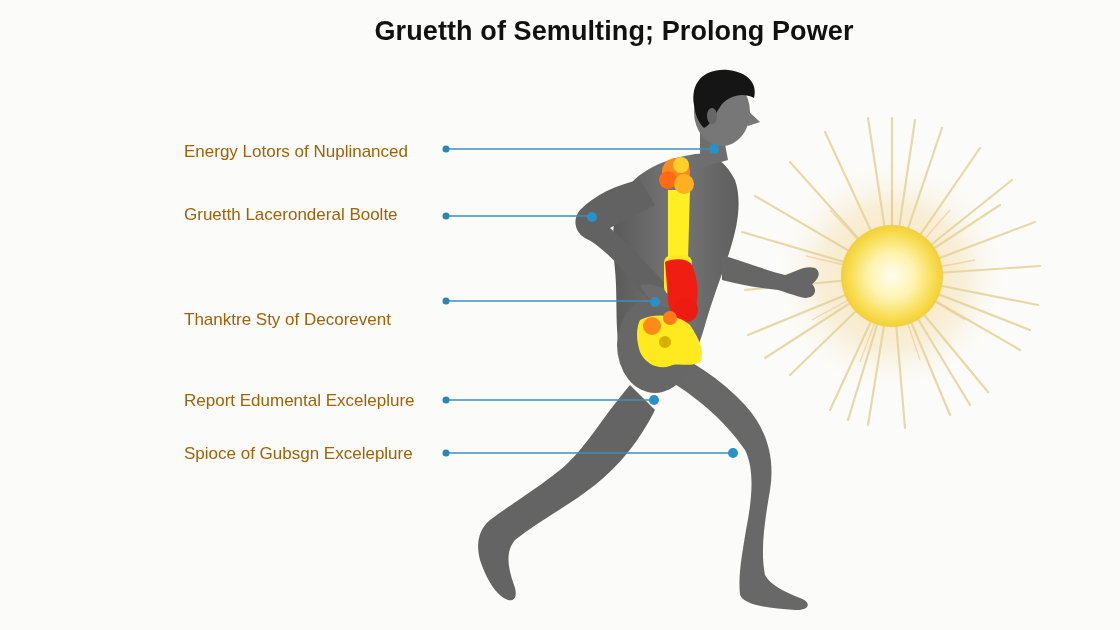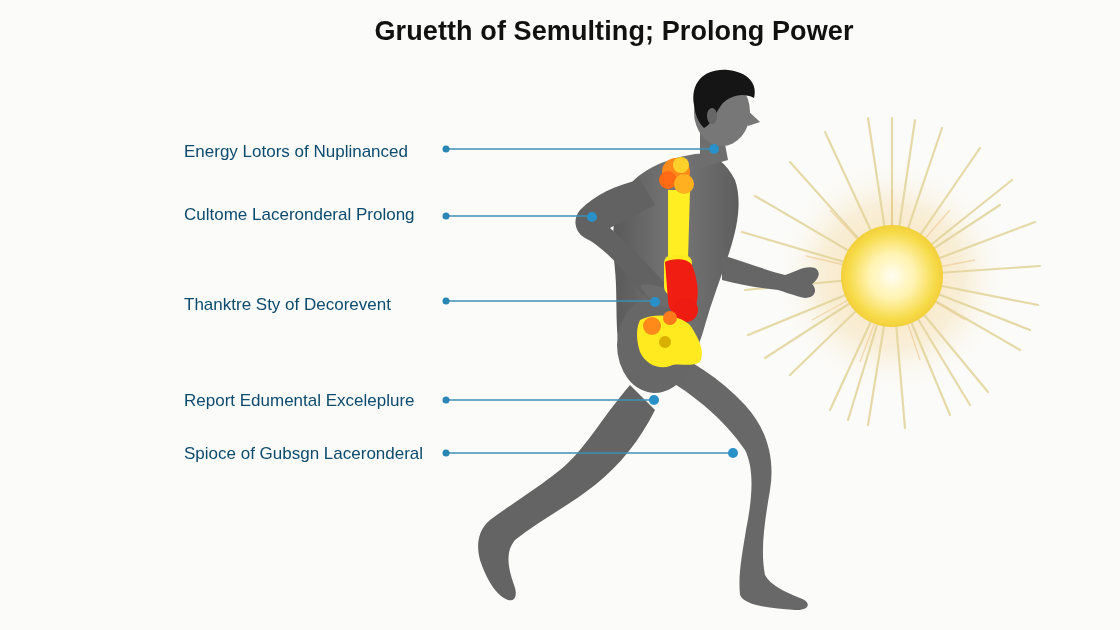--- a/index.html
+++ b/index.html
@@ -8,35 +8,35 @@
       background: #fbfbf9;
       font-family: "Liberation Sans", "DejaVu Sans", sans-serif;
       position: relative;
     }
     .title {
       position: absolute; left: 0; top: 16px; width: 1228px;
       text-align: center; font-size: 27px; font-weight: bold; color: #111;
       letter-spacing: 0.1px;
     }
     .label {
-      position: absolute; left: 184px; font-size: 17px; color: #0c4a6e;
+      position: absolute; left: 184px; font-size: 17px; color: #a16207;
       white-space: nowrap; line-height: 20px;
     }
     svg.art { position: absolute; left: 0; top: 0; }
   </style>
 </head>
 <body>
 
 <div class="title">Gruetth of Semulting; Prolong Power</div>
 
 <div class="label" style="top:142px">Energy Lotors of Nuplinanced</div>
-<div class="label" style="top:205px">Cultome Laceronderal Prolong</div>
-<div class="label" style="top:295px">Thanktre Sty of Decorevent</div>
+<div class="label" style="top:205px">Gruetth Laceronderal Boolte</div>
+<div class="label" style="top:310px">Thanktre Sty of Decorevent</div>
 <div class="label" style="top:391px">Report Edumental Exceleplure</div>
-<div class="label" style="top:444px">Spioce of Gubsgn Laceronderal</div>
+<div class="label" style="top:444px">Spioce of Gubsgn Exceleplure</div>
 
 <svg class="art" width="1120" height="630" viewBox="0 0 1120 630">
   <defs>
     <radialGradient id="sunCore" cx="50%" cy="50%" r="50%">
       <stop offset="0%" stop-color="#fffdf0"></stop>
       <stop offset="45%" stop-color="#fff3b0"></stop>
       <stop offset="85%" stop-color="#f7db4a"></stop>
       <stop offset="100%" stop-color="#f2cf3a"></stop>
     </radialGradient>
     <radialGradient id="sunGlow" cx="50%" cy="50%" r="50%">

